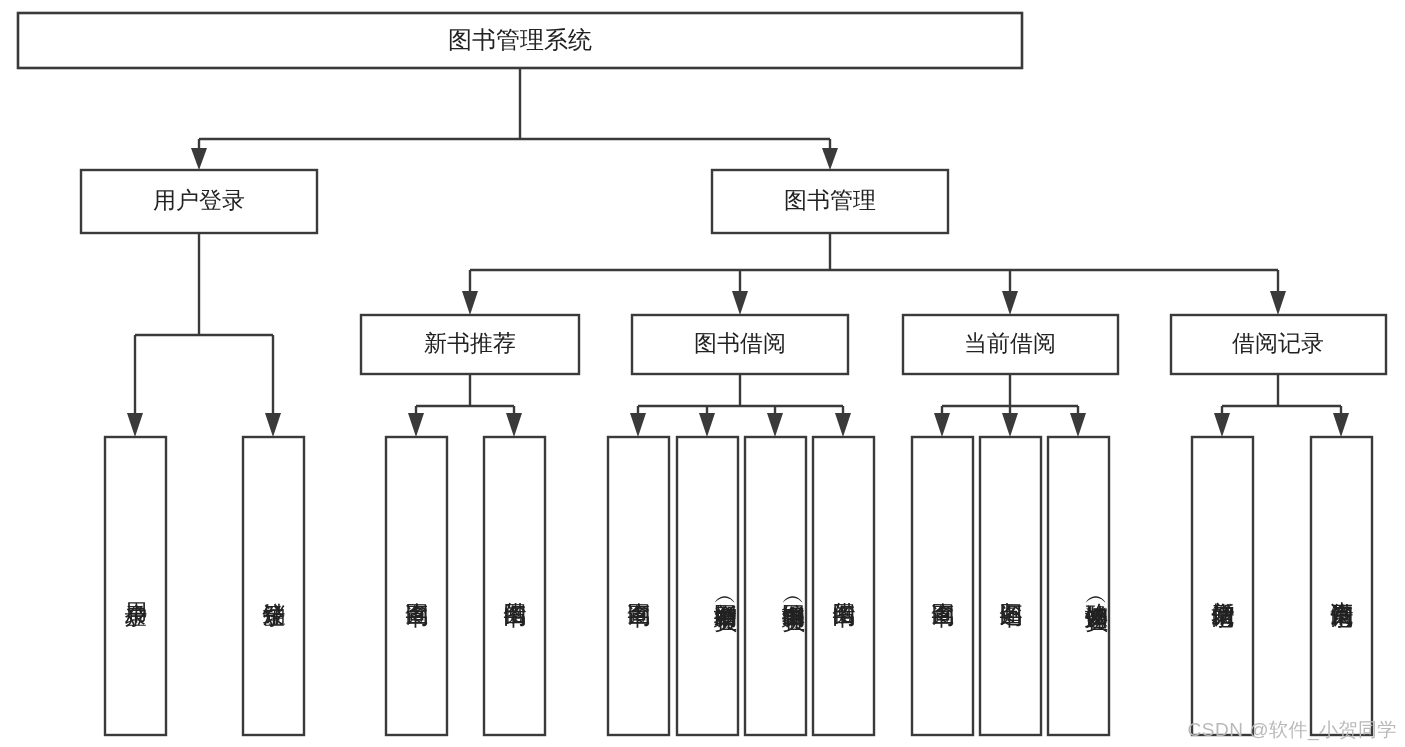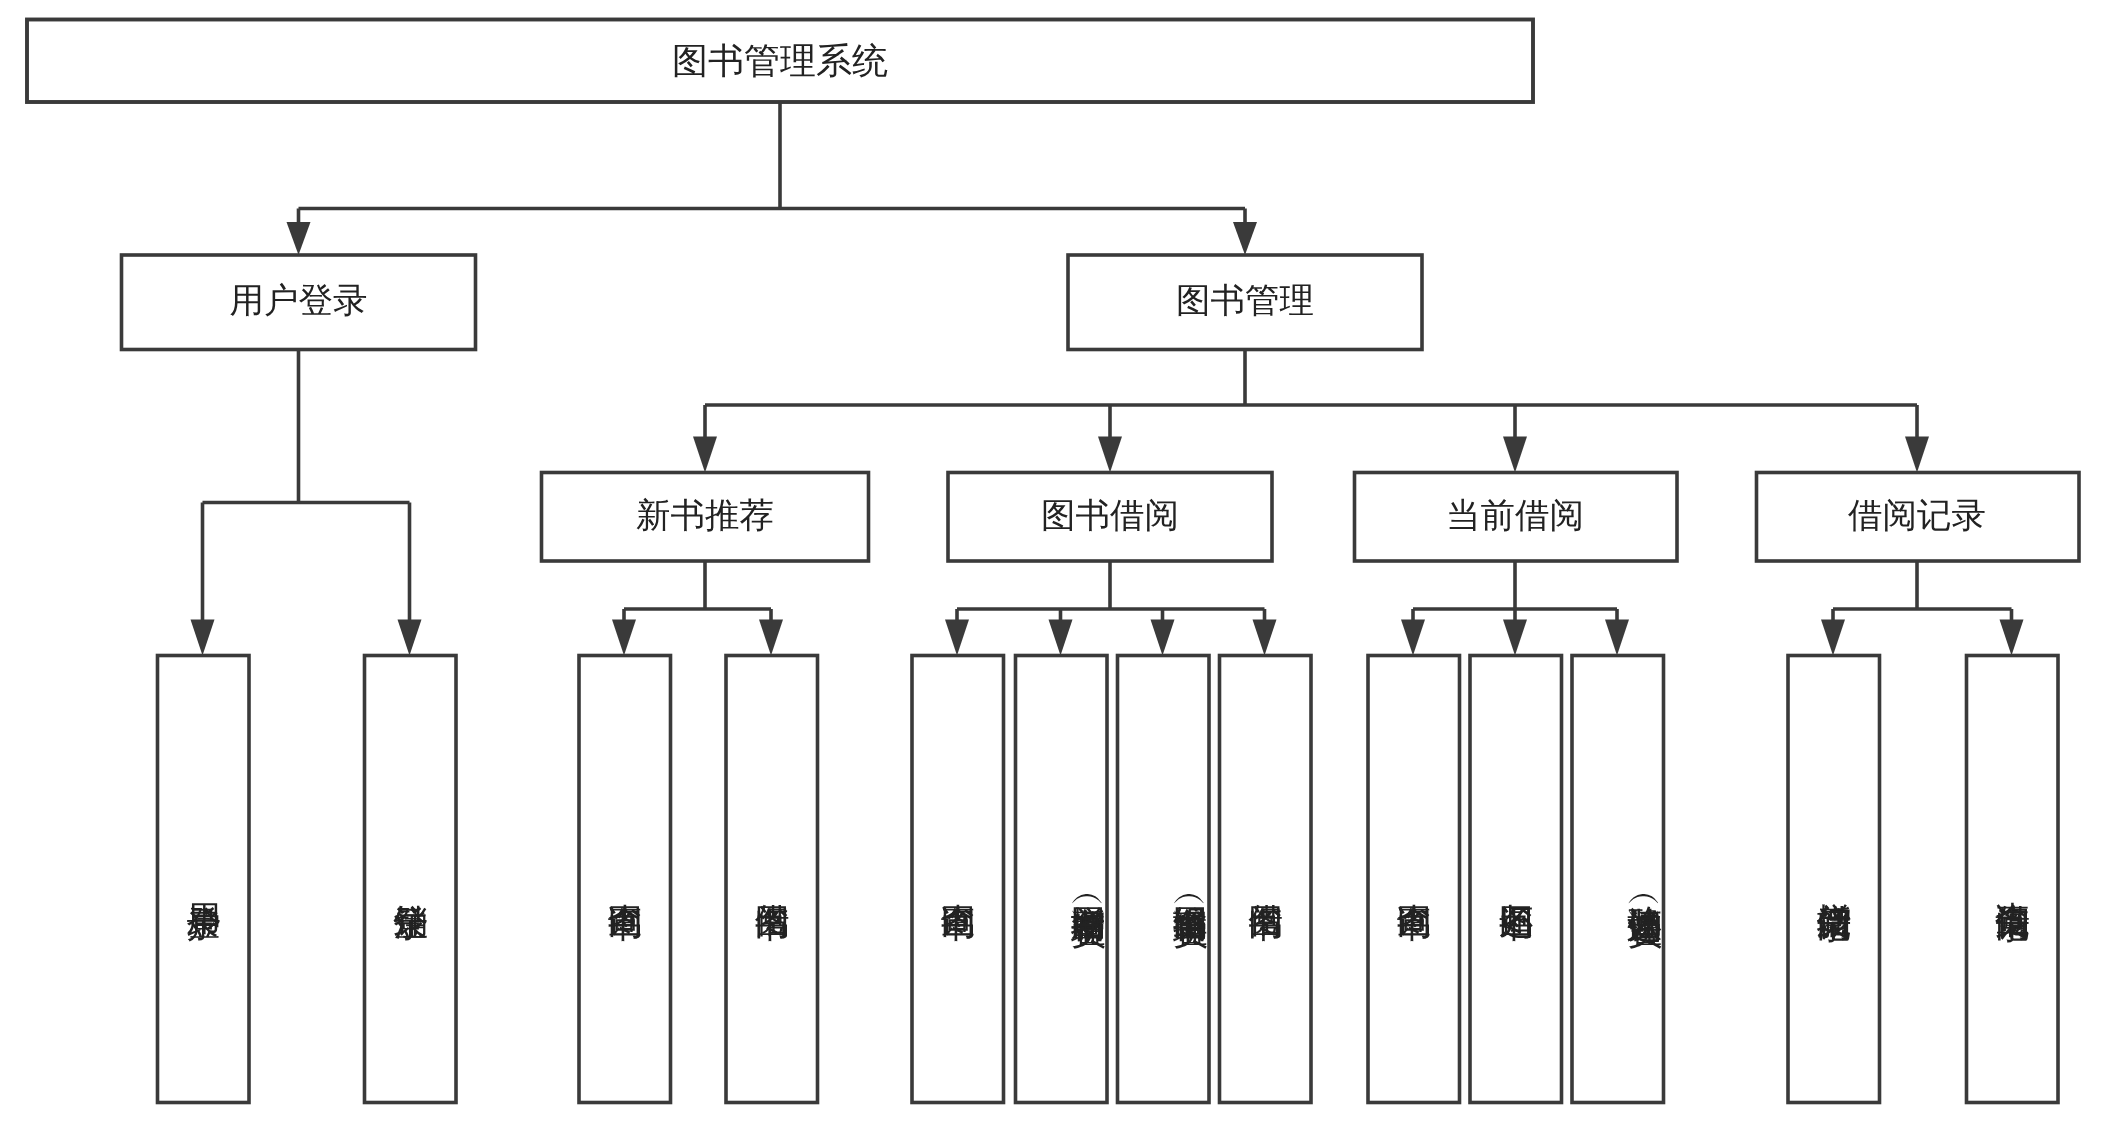--- a/index.html
+++ b/index.html
@@ -209,13 +209,14 @@
   <div class="vlabel" style="left:608px;  top:437px; width:61px; height:298px;">查询图书</div>
   <div class="vlabel" style="left:677px;  top:437px; width:61px; height:298px; align-items:flex-start; padding-top:6px; box-sizing:border-box;">新增图书（管理员）</div>
   <div class="vlabel" style="left:745px;  top:437px; width:61px; height:298px; align-items:flex-start; padding-top:6px; box-sizing:border-box;">编辑图书（管理员）</div>
   <div class="vlabel" style="left:813px;  top:437px; width:61px; height:298px;">借阅图书</div>
   <div class="vlabel" style="left:912px;  top:437px; width:61px; height:298px;">查询图书</div>
   <div class="vlabel" style="left:980px;  top:437px; width:61px; height:298px;">归还图书</div>
   <div class="vlabel" style="left:1048px; top:437px; width:61px; height:298px; align-items:flex-start; padding-top:6px; box-sizing:border-box;">确认归还（管理员）</div>
   <div class="vlabel" style="left:1192px; top:437px; width:61px; height:298px;">新增借阅记录</div>
   <div class="vlabel" style="left:1311px; top:437px; width:61px; height:298px;">查询借阅记录</div>
 
+  <div id="watermark">CSDN @软件_小贺同学</div>
 </div>
 
 </body></html>

